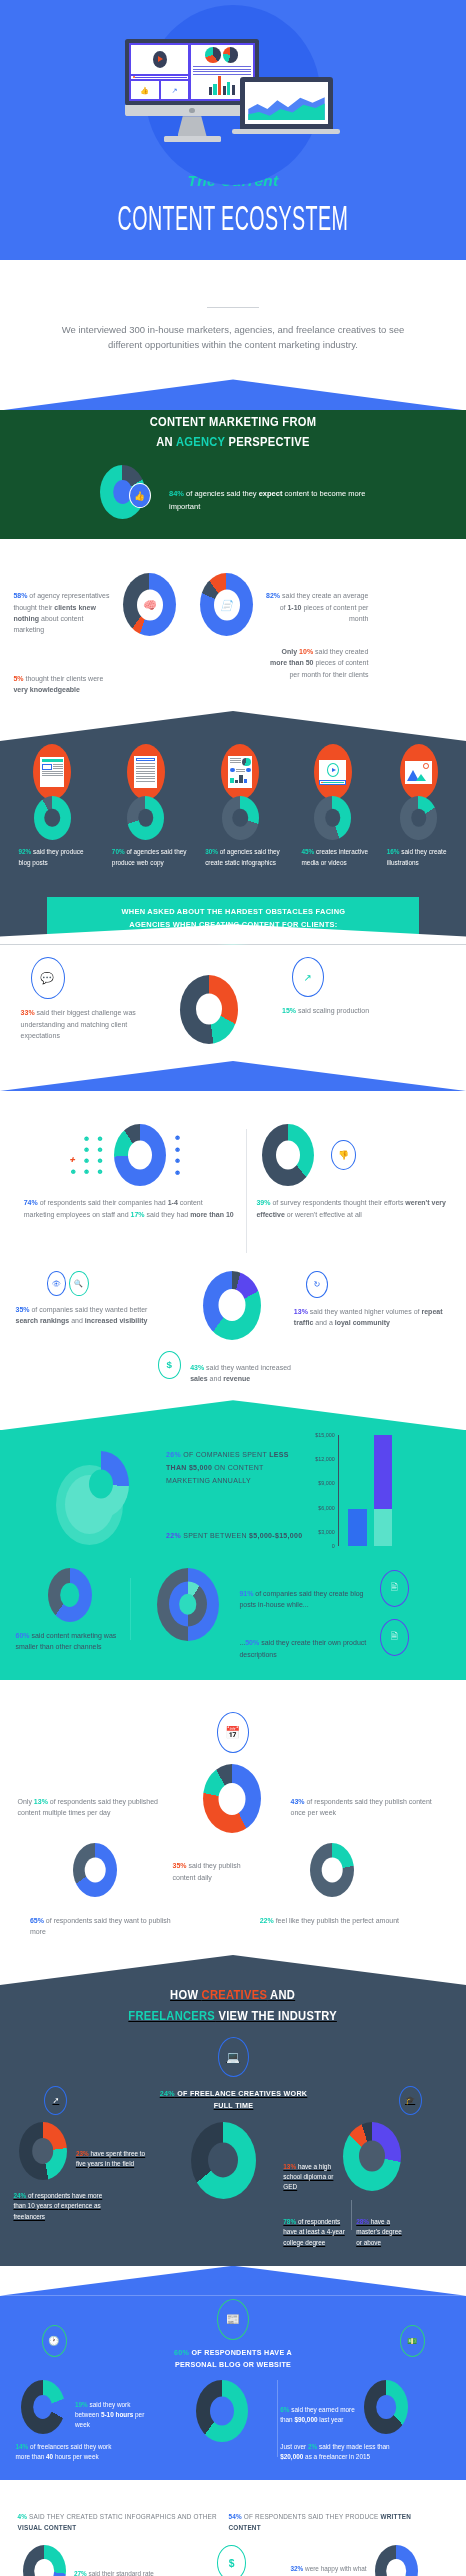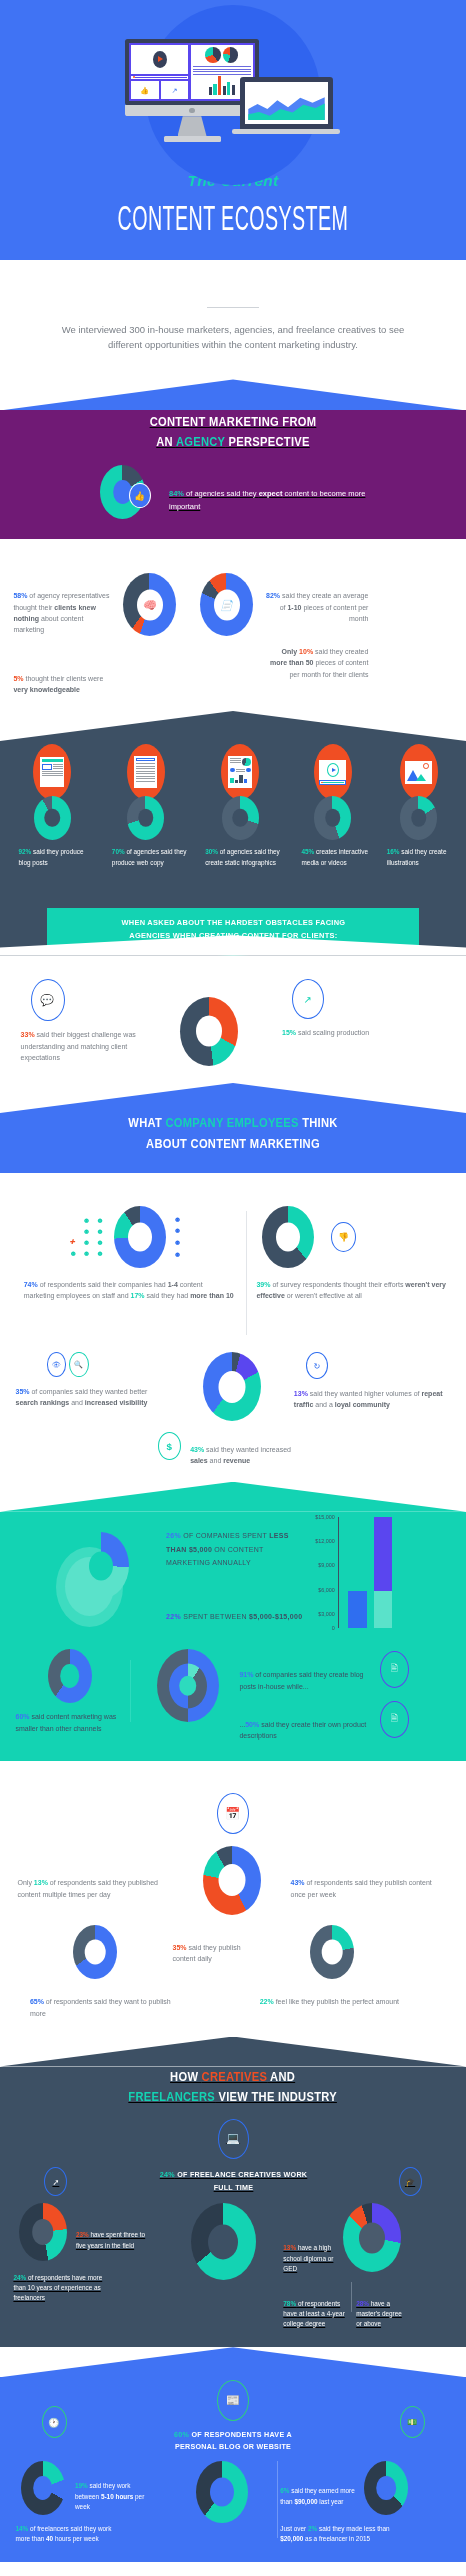--- a/index.html
+++ b/index.html
@@ -215,21 +215,21 @@
 
   <div class="chev chev-white-down"></div>
 
   <div class="intro">
     <div class="intro-rule"></div>
     <div class="intro-text">We interviewed 300 in-house marketers, agencies, and freelance creatives to see different opportunities within the content marketing industry.</div>
   </div>
 
   <div class="sec">
     <div style="width:466px;height:31px;background:#4073f4;clip-path:polygon(0 100%,50% 0,100% 100%);"></div>
-    <div style="background:#701a75;padding:3.1px 0 20.6px;text-decoration:underline;">
+    <div style="background:#14532d;padding:3.1px 0 20.6px;">
       <div class="headline">
         <div>CONTENT MARKETING FROM</div>
         <div style="margin-top:3.1px;">
           <span>AN </span><span class="hl-green">AGENCY</span><span> PERSPECTIVE</span>
         </div>
       </div>
 
       <div class="row" style="margin:13.4px 0 0 0; padding-left:100px;">
         <div style="position:relative;">
           <div class="donut d-hole-blue" style="width:45px;height:54px;background:conic-gradient(#3d5064 0 16%, #13d3b3 16% 100%);">
@@ -426,21 +426,21 @@
           </div>
           <div class="stat on-dark" style="margin-top:7.2px;padding-left:4.1px;font-size:6.4px;">
             <span class="n-green">16%</span><span> said they create illustrations</span>
           </div>
         </div>
 
       </div>
     </div>
 
     <div style="background:#3d5064;padding:5.2px 0 0;position:relative;">
-      <div style="margin:16px 47px;background:#13d3b3;padding:9.3px 20.6px 13.4px;clip-path:polygon(0 0, 50% -14%, 100% 0, 100% 82%, 50% 100%, 0 82%);">
+      <div style="margin:5px 47px;background:#13d3b3;padding:9.3px 20.6px 13.4px;clip-path:polygon(0 0, 50% -14%, 100% 0, 100% 82%, 50% 100%, 0 82%);">
         <div class="headline" style="font-size:8px;line-height:1.6;">
           <div>WHEN ASKED ABOUT THE HARDEST OBSTACLES FACING</div>
           <div>AGENCIES WHEN CREATING CONTENT FOR CLIENTS:</div>
         </div>
       </div>
       <div style="position:absolute;left:0;right:0;bottom:0;height:20.6px;background:#fff;clip-path:polygon(0 60%,50% 0,100% 60%,100% 100%,0 100%);"></div>
     </div>
   </div>
 
   <div style="background:#fff;padding:7.2px 20.6px 17.5px;">
@@ -460,28 +460,20 @@
         <div class="icon-oval" style="width:32px;height:40px;margin-left:24px;font-size:9.8px;color:#13d3b3;">↗</div>
         <div class="stat" style="margin-top:8.2px;padding-left:14.4px;">
           <span class="n-green">15%</span><span> said scaling production</span>
         </div>
       </div>
     </div>
   </div>
 
   <div class="sec">
     <div style="width:466px;height:30px;background:#4073f4;clip-path:polygon(0 100%,50% 0,100% 100%);"></div>
-    <div style="background:#4073f4;padding:2.1px 0 19.6px;">
-      <div class="headline">
-        <div>
-          <span>WHAT </span><span class="hl-green">COMPANY EMPLOYEES</span><span> THINK</span>
-        </div>
-        <div style="margin-top:3.1px;">ABOUT CONTENT MARKETING</div>
-      </div>
-    </div>
     <div class="chev chev-white-down"></div>
 
     <div style="background:#fff;padding:2.1px 15.5px 15.5px;">
       <div class="row" style="align-items:flex-start;">
 
         <div style="width:222px;">
           <div class="row" style="justify-content:center;">
             <div style="display:grid;grid-template-columns:repeat(3,11.3px);gap:2.1px;width:38px;">
               <i style="visibility:hidden"></i>
                 <i style="color:#13d3b3;font-size:7.7px;">☻</i>

